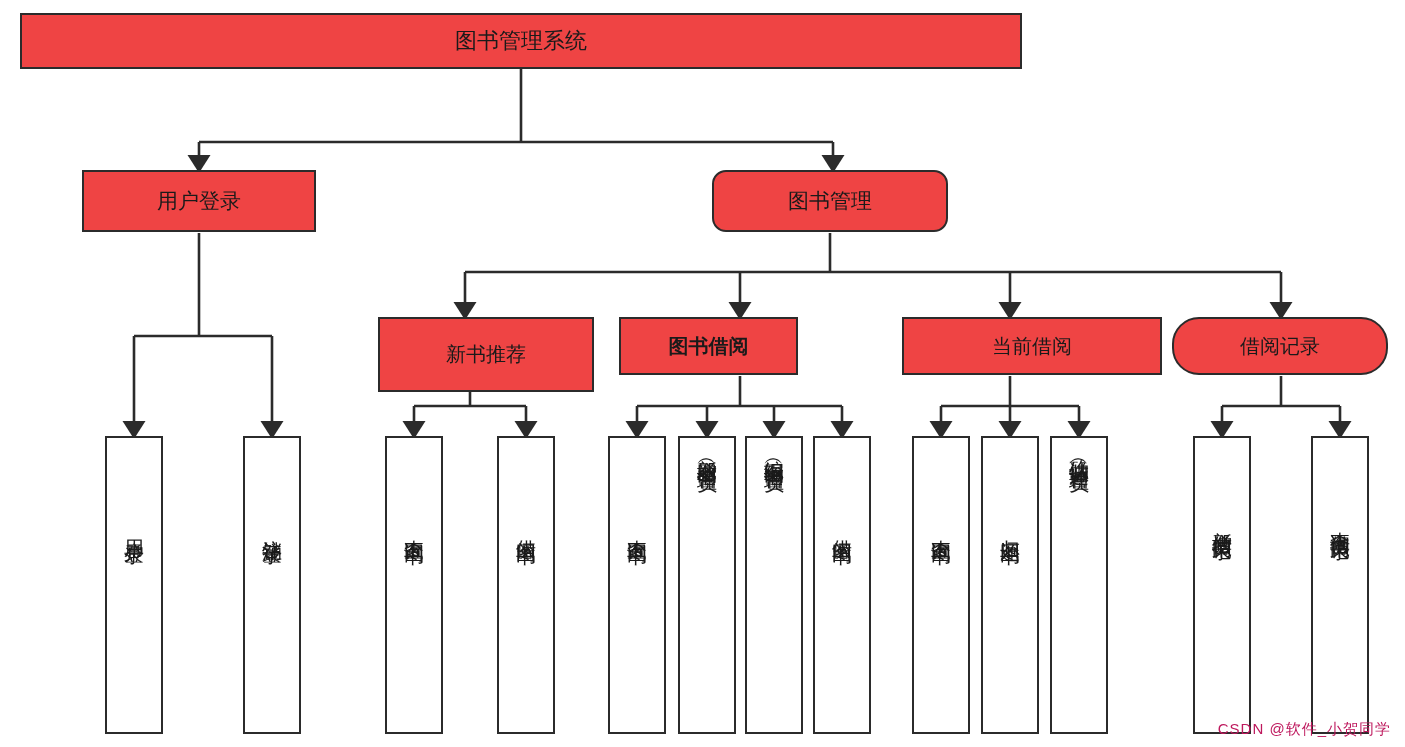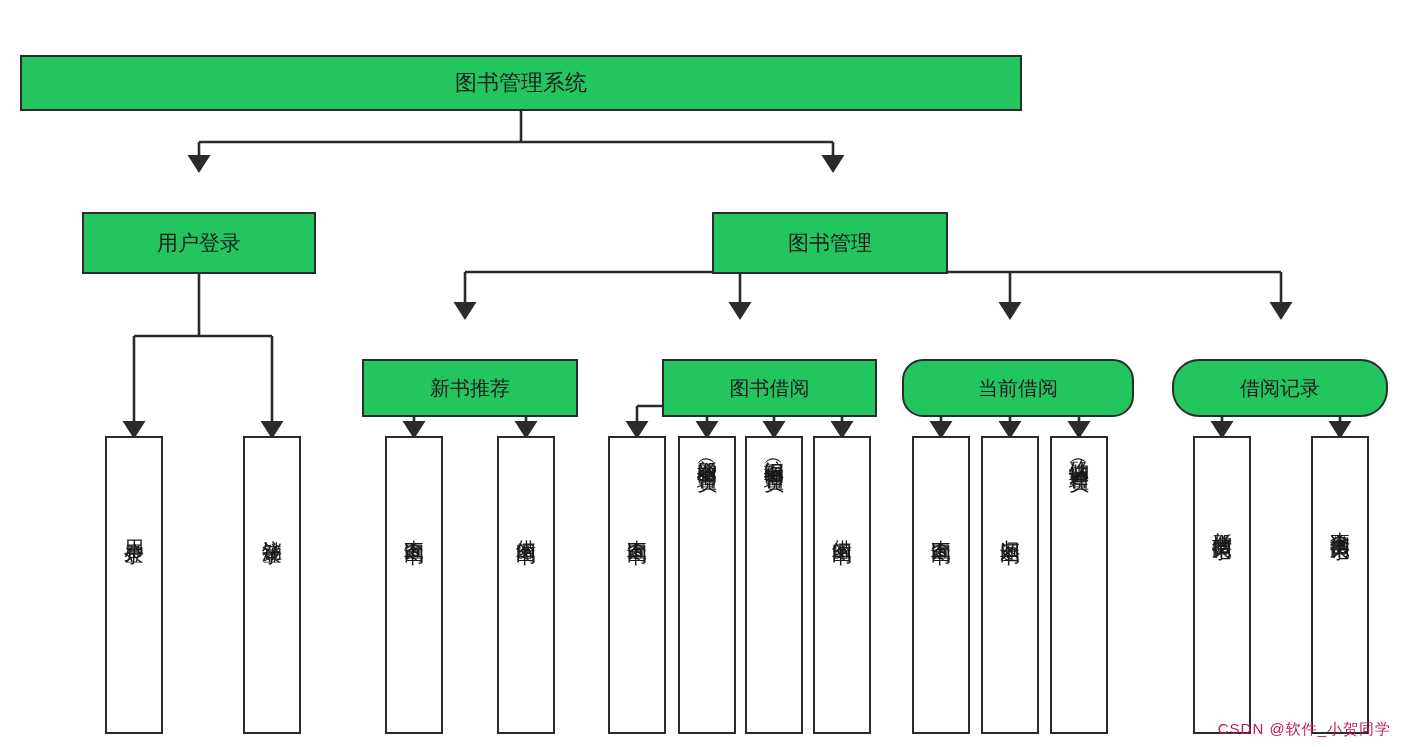--- a/index.html
+++ b/index.html
@@ -7,28 +7,27 @@
     width:1405px;height:747px;
     font-family:"Liberation Sans","DejaVu Sans",sans-serif;
     overflow:hidden;
     position:relative;
   }
   #diagram-root{position:relative;width:1405px;height:747px;}
   svg#tree-svg{position:absolute;left:0;top:0;width:1405px;height:747px;display:block;}
 
   .node-box{
     position:absolute;
-    background:#22c55e;
+    background:#ef4444;
     border:2px solid #2b2b2b;
     box-sizing:border-box;
     display:flex;
     align-items:center;
     justify-content:center;
     color:#1a1a1a;
-    margin-top:42px;
   }
   .node-box.root{font-size:22px;}
   .node-box.lvl2{font-size:21px;}
   .node-box.lvl3{font-size:20px;}
 
   .leaf-box{
     position:absolute;
     background:#ffffff;
     border:2px solid #2b2b2b;
     box-sizing:border-box;
@@ -112,25 +111,25 @@
       <path d="M1281,376 L1281,406"></path>
       <path d="M1222,406 L1340,406"></path>
       <path d="M1222,406 L1222,429" marker-end="url(#arrowhead)"></path>
       <path d="M1340,406 L1340,429" marker-end="url(#arrowhead)"></path>
     </g>
   </svg>
 
   <div class="node-box root" style="left:20px;top:13px;width:1002px;height:56px;">图书管理系统</div>
 
   <div class="node-box lvl2" style="left:82px;top:170px;width:234px;height:62px;">用户登录</div>
-  <div class="node-box lvl2" style="left:712px;top:170px;width:236px;height:62px;">图书管理</div>
+  <div class="node-box lvl2" style="left:712px;top:170px;width:236px;height:62px;border-radius:14px;">图书管理</div>
 
-  <div class="node-box lvl3" style="left:362px;top:317px;width:216px;height:58px;">新书推荐</div>
-  <div class="node-box lvl3" style="left:662px;top:317px;width:215px;height:58px;">图书借阅</div>
-  <div class="node-box lvl3" style="left:902px;top:317px;width:232px;height:58px;border-radius:21px;">当前借阅</div>
+  <div class="node-box lvl3" style="left:378px;top:317px;width:216px;height:75px;">新书推荐</div>
+  <div class="node-box lvl3" style="left:619px;top:317px;width:179px;height:58px;font-weight:bold;">图书借阅</div>
+  <div class="node-box lvl3" style="left:902px;top:317px;width:260px;height:58px;">当前借阅</div>
   <div class="node-box lvl3" style="left:1172px;top:317px;width:216px;height:58px;border-radius:27px;">借阅记录</div>
 
   <div class="leaf-box pad-low" style="left:105px;top:436px;width:58px;height:298px;">
     <span class="vtext">用户登录</span>
   </div>
   <div class="leaf-box pad-low" style="left:243px;top:436px;width:58px;height:298px;">
     <span class="vtext">注销登录</span>
   </div>
 
   <div class="leaf-box pad-low" style="left:385px;top:436px;width:58px;height:298px;">

